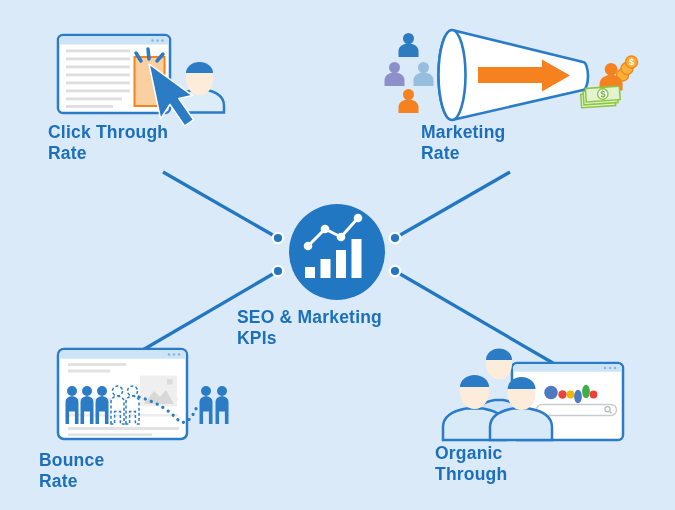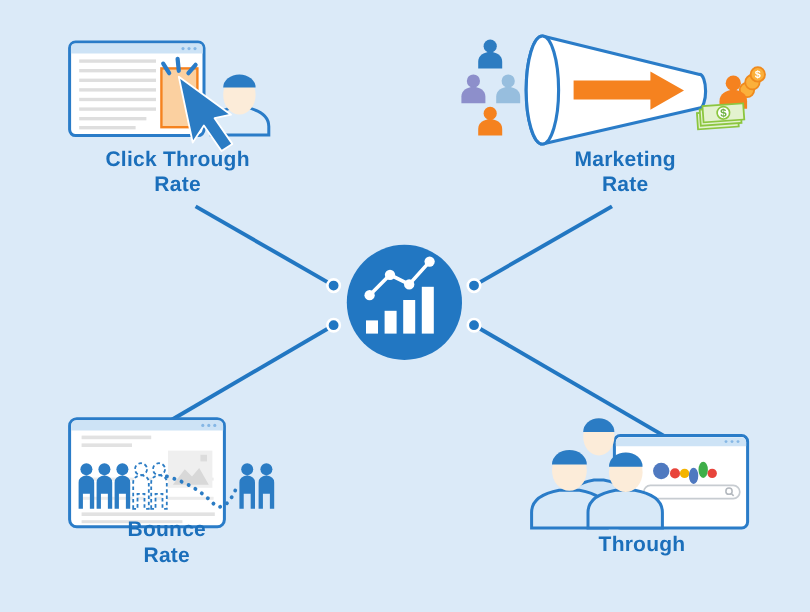--- a/index.html
+++ b/index.html
@@ -2,27 +2,27 @@
 <html><head>
 <meta charset="utf-8">
 <style>
   html,body{margin:0;padding:0;background:#fff;}
   .stage{
     position:relative;width:675px;height:510px;background:#dbeaf8;
     font-family:"Liberation Sans",sans-serif;overflow:hidden;
   }
   svg.canvas{position:absolute;left:0;top:0;}
   .label{
-    position:absolute;width:200px;text-align:center;color:#1b6fbb;
+    position:absolute;width:200px;text-align:left;color:#1b6fbb;
     font-weight:700;font-size:17.5px;line-height:21px;letter-spacing:.2px;
   }
   .lbl-ctr{left:48px;top:122px}
   .lbl-conv{left:421px;top:122px}
   .lbl-center{left:237px;top:307px}
-  .lbl-bounce{left:39px;top:431px}
+  .lbl-bounce{left:39px;top:450px}
   .lbl-organic{left:435px;top:443px}
 </style>
 </head>
 <body>
 
 <div class="stage">
 
   <svg class="canvas" width="675" height="510" viewBox="0 0 675 510">
 
     <g stroke="#2277c2" stroke-width="3.3">
@@ -231,24 +231,27 @@
     <div>Click Through</div>
     <div>Rate</div>
   </div>
 
   <div class="label lbl-conv">
     <div>Marketing</div>
     <div>Rate</div>
   </div>
 
   <div class="label lbl-center">
+    <div>SEO &amp; Marketing</div>
+    <div>KPIs</div>
   </div>
 
   <div class="label lbl-bounce">
     <div>Bounce</div>
     <div>Rate</div>
   </div>
 
   <div class="label lbl-organic">
+    <div>Organic</div>
     <div>Through</div>
   </div>
 
 </div>
 
 </body></html>

